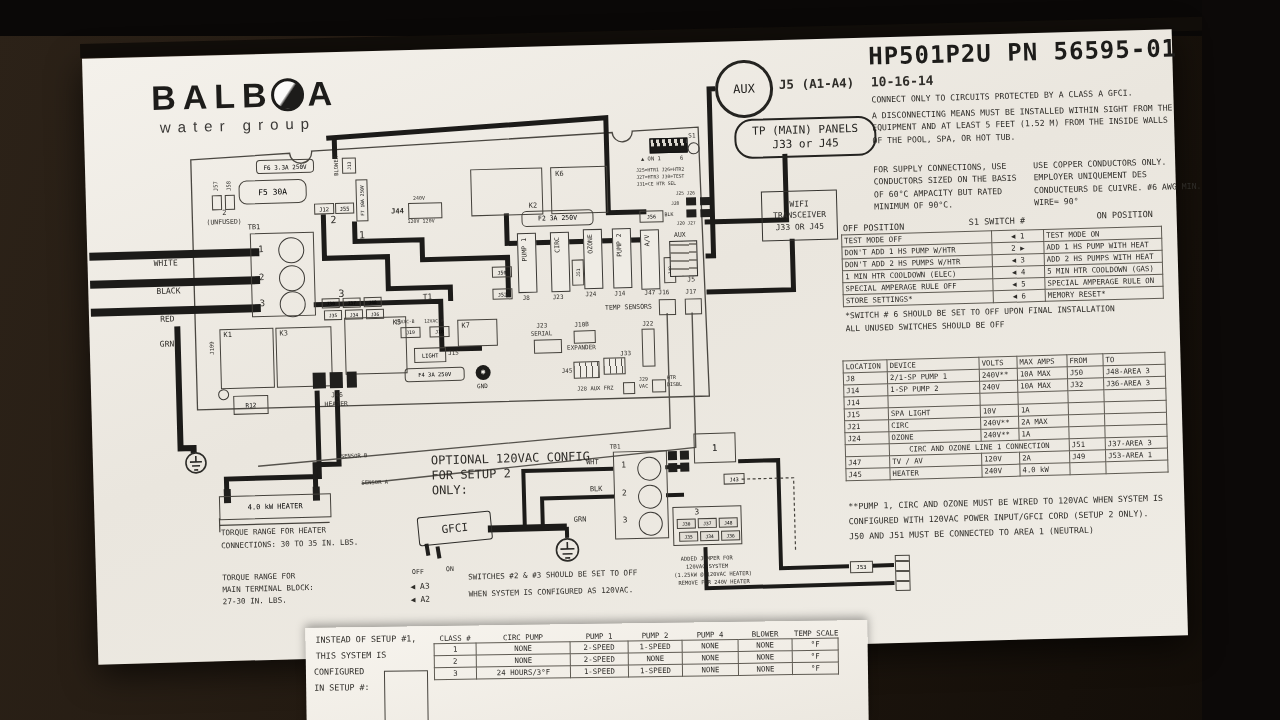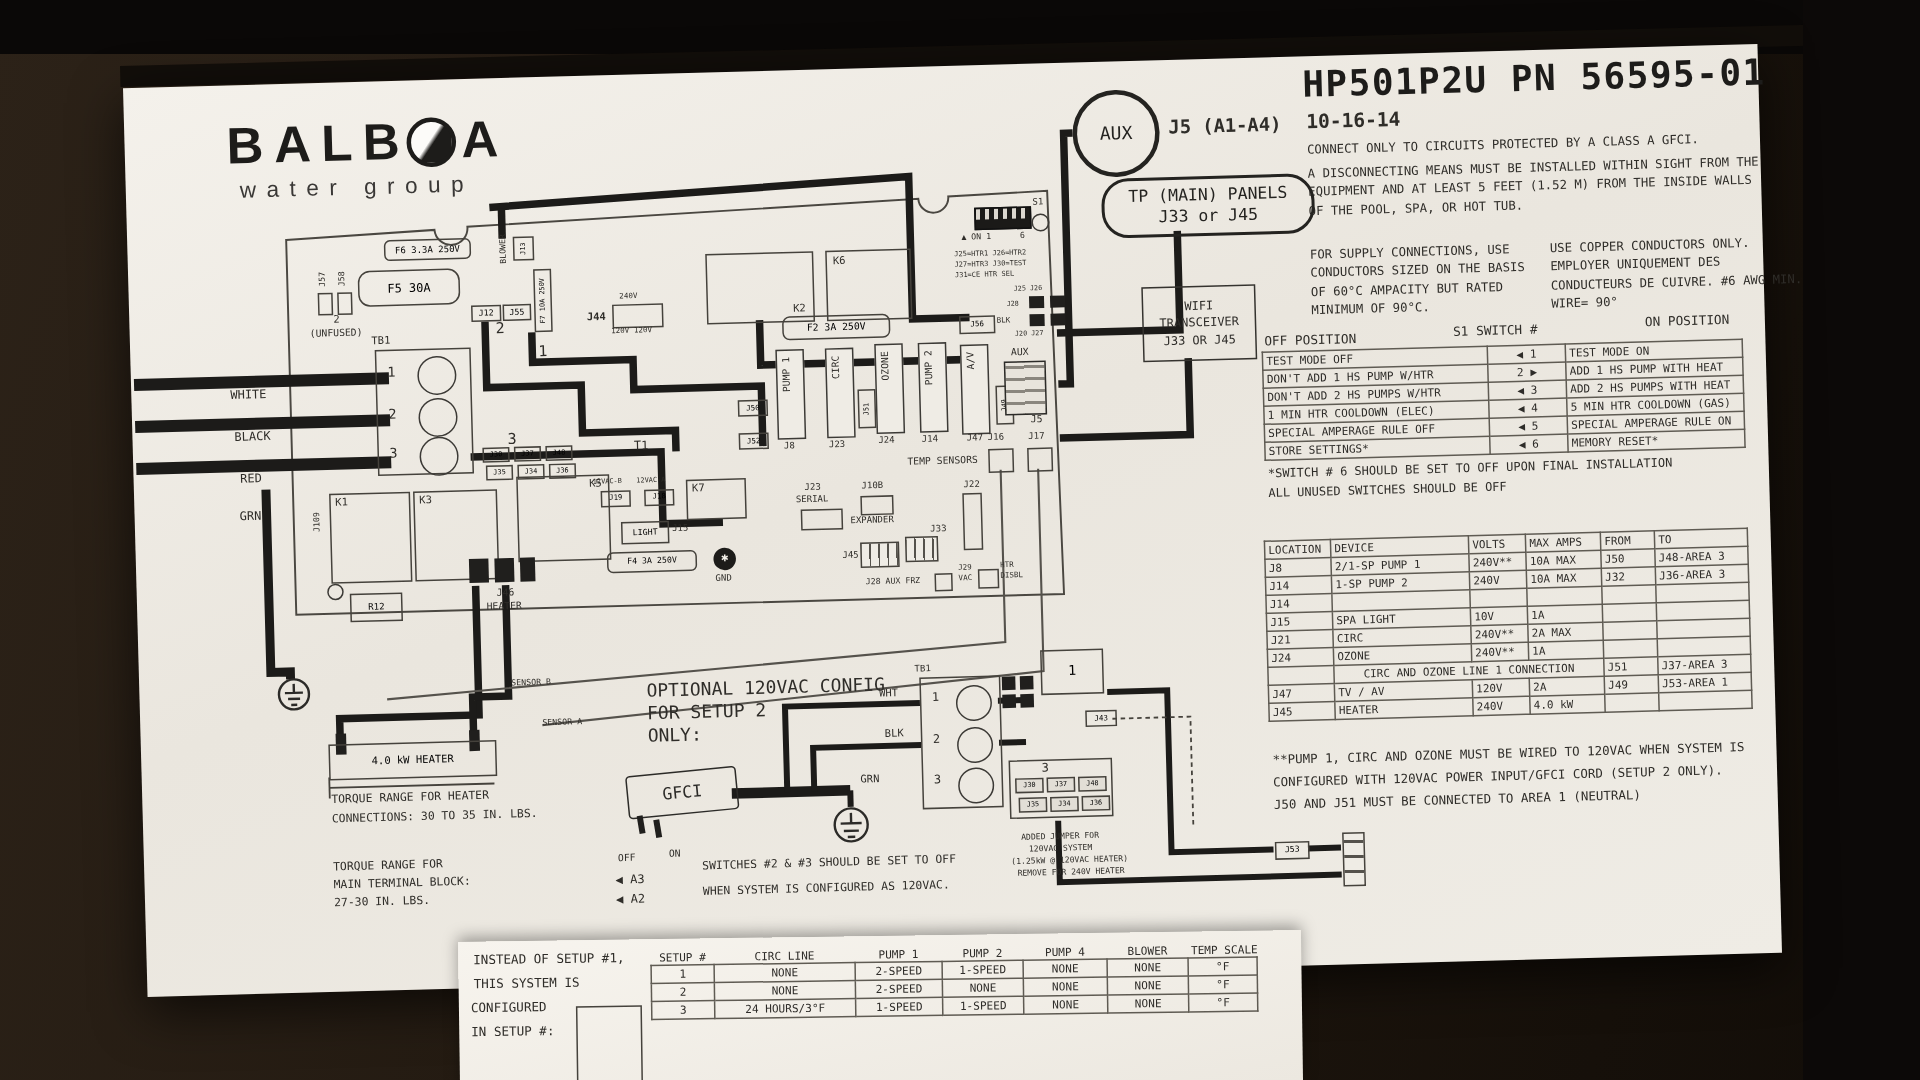--- a/index.html
+++ b/index.html
@@ -540,22 +540,22 @@
           <col style="width:42px">
           <col style="width:94px">
           <col style="width:58px">
           <col style="width:54px">
           <col style="width:56px">
           <col style="width:54px">
           <col style="width:46px">
         </colgroup>
     <thead class="setup-head">
       <tr>
-        <th>SETUP #</th>
-            <th>CIRC LINE</th>
+        <th>CLASS #</th>
+            <th>CIRC PUMP</th>
             <th>PUMP 1</th>
             <th>PUMP 2</th>
             <th>PUMP 4</th>
             <th>BLOWER</th>
             <th>TEMP SCALE</th>
       </tr>
     </thead>
     <tbody style="text-align:center;">
       <tr>
             <td>1</td>

